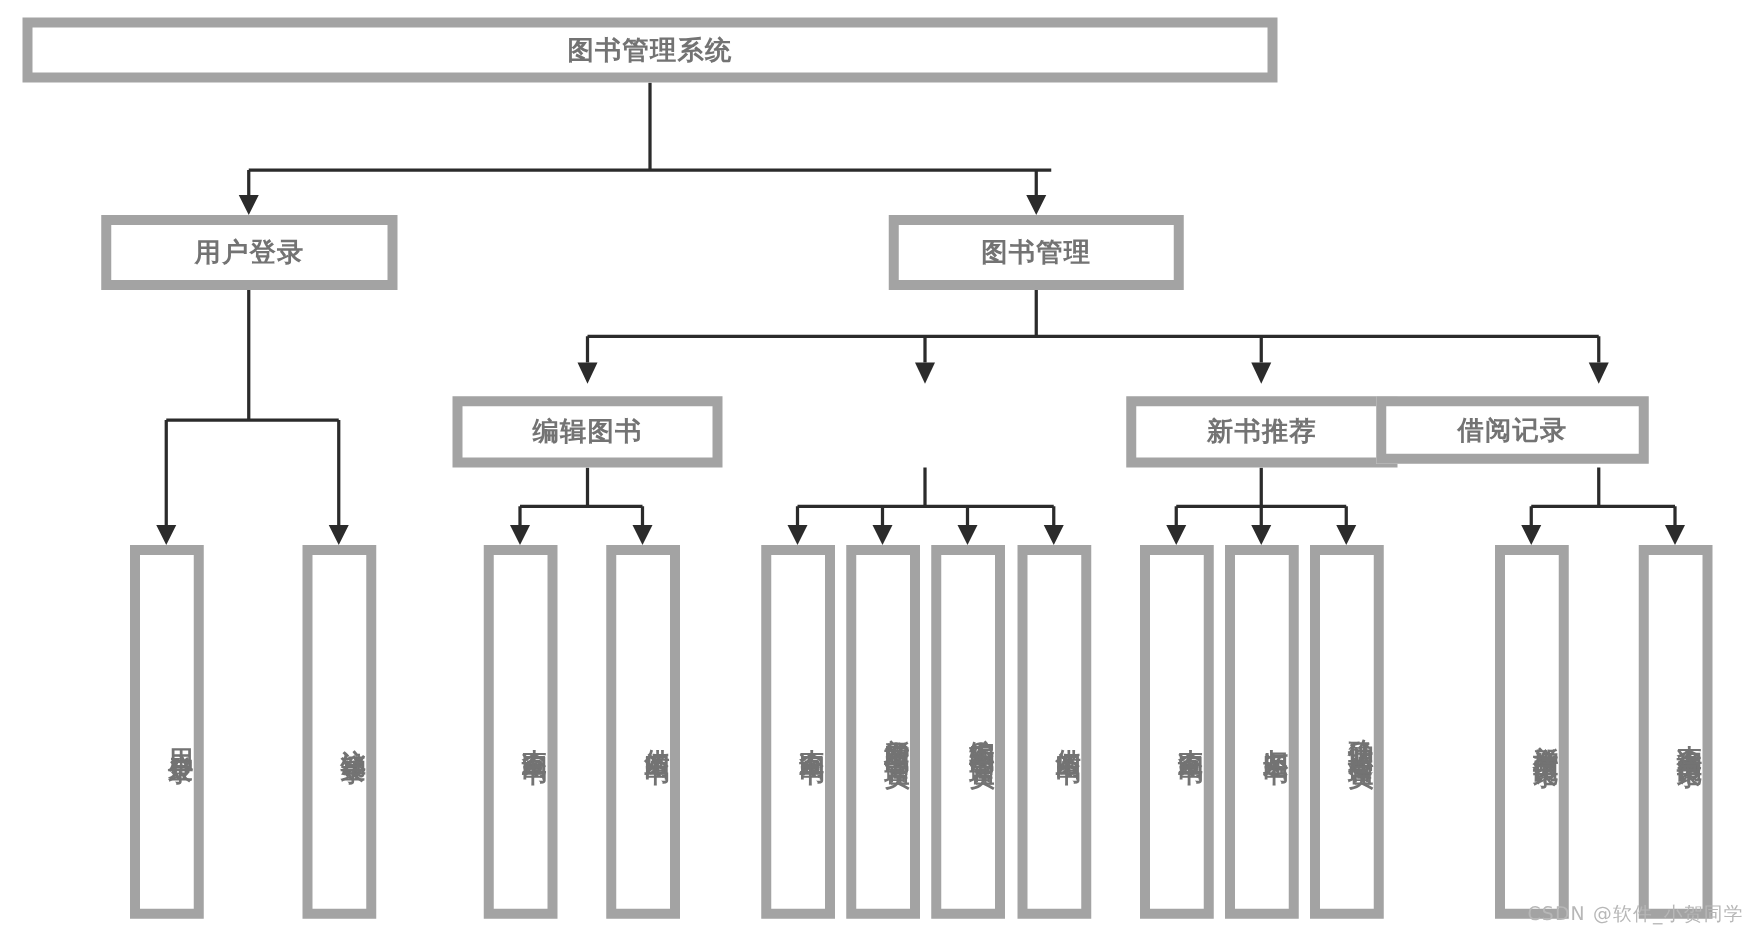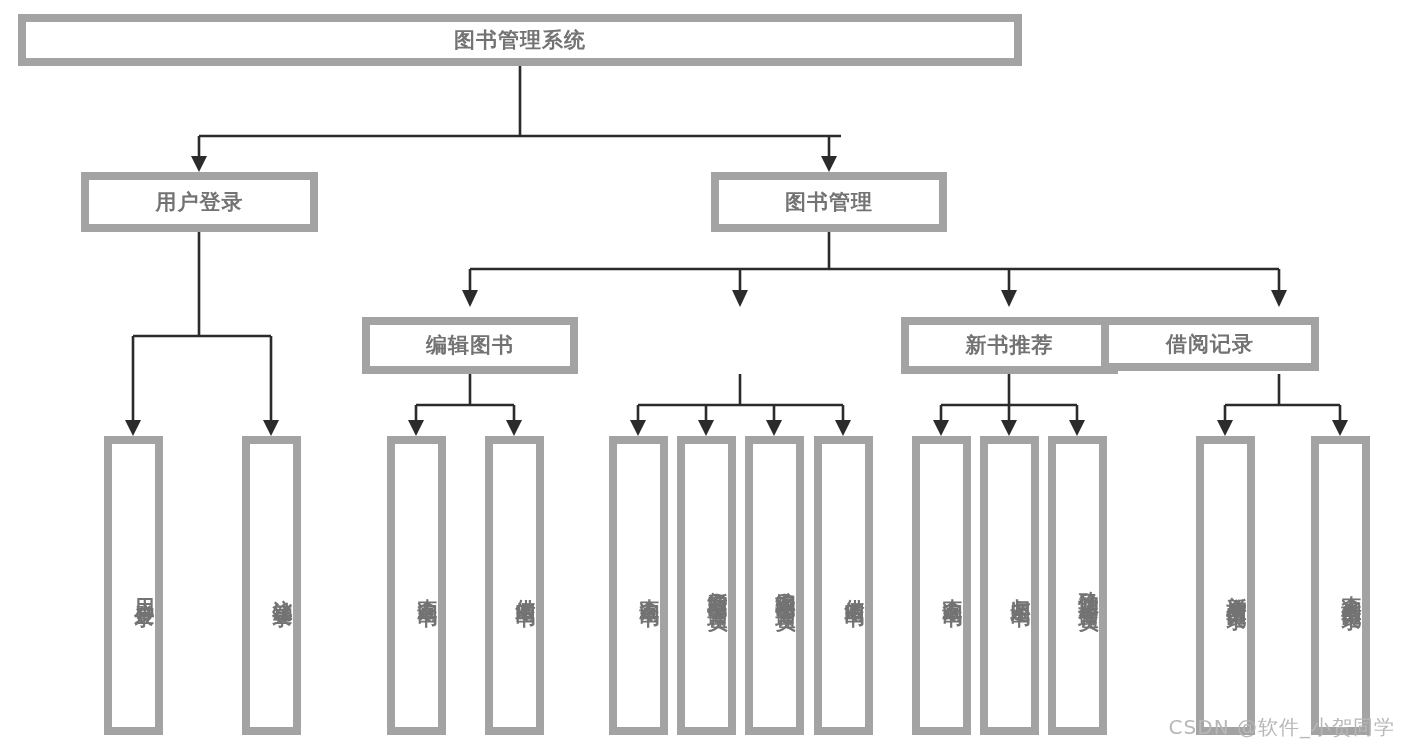--- a/index.html
+++ b/index.html
@@ -43,21 +43,21 @@
   }
   .node.vert .vtext{
     writing-mode:vertical-rl;
     text-orientation:upright;
     display:block;
   }
   .watermark{
     position:absolute;
     right:10px;
     bottom:6px;
-    font-size:20px;
+    font-size:15px;
     color:#b7b7b7;
     letter-spacing:1px;
     white-space:nowrap;
     pointer-events:none;
   }
   svg.links{
     position:absolute;left:0;top:0;width:1405px;height:747px;
     pointer-events:none;
   }
   .lk{stroke:#2b2b2b;stroke-width:2.6;fill:none;}

